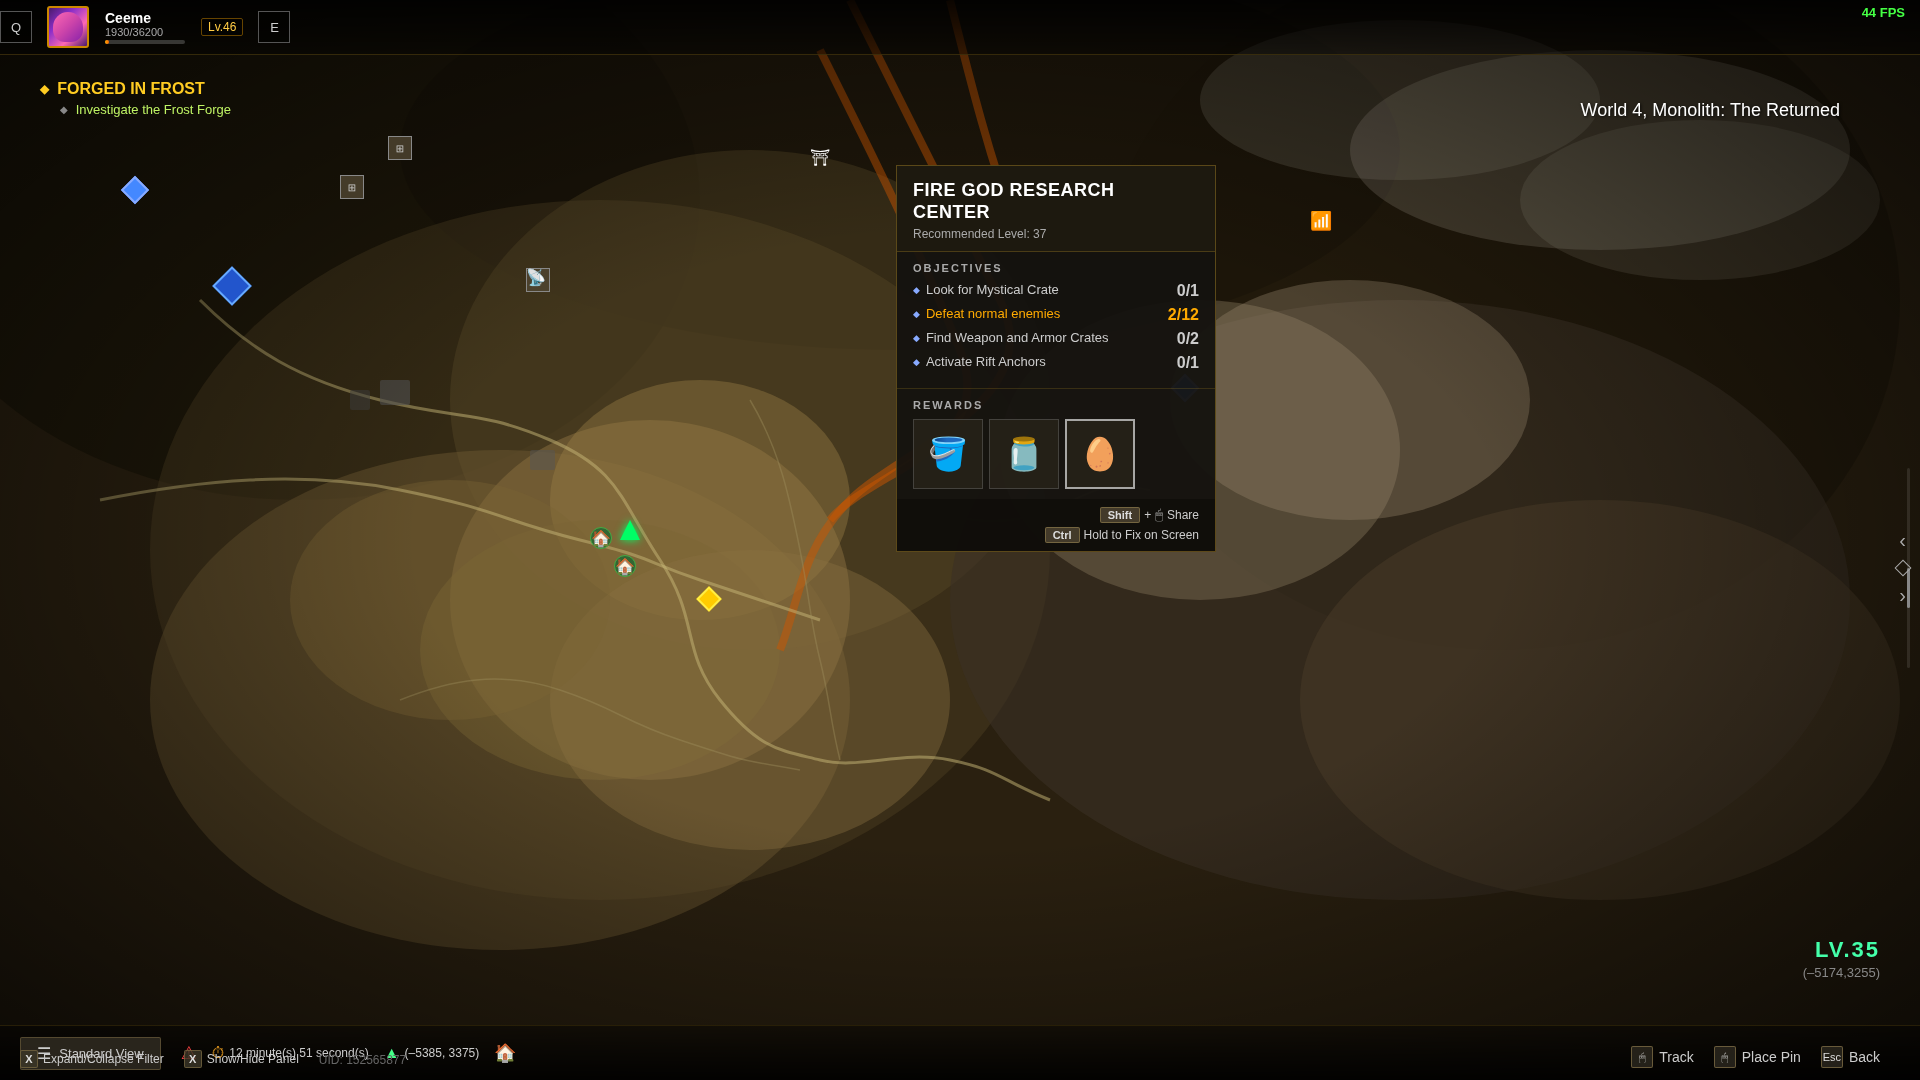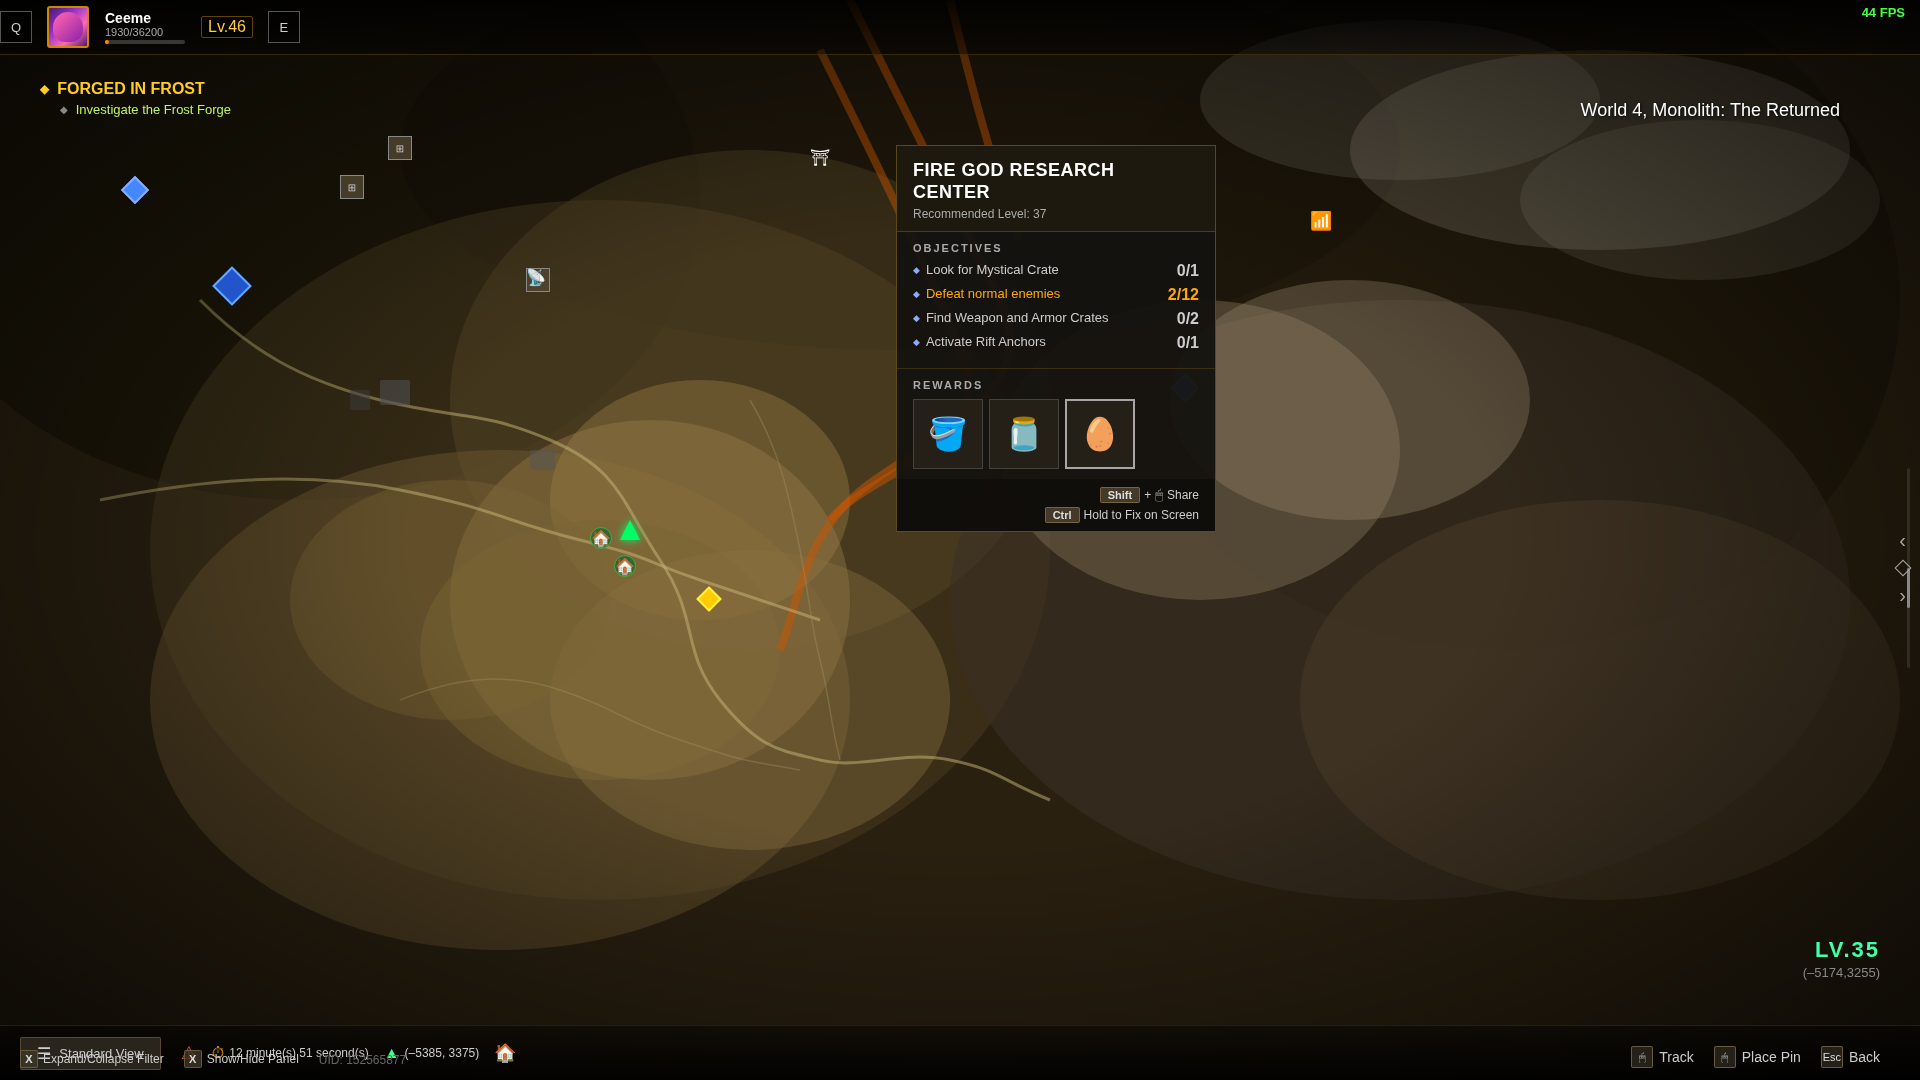--- a/index.html
+++ b/index.html
@@ -70,21 +70,21 @@
       height: 30px;
       background: linear-gradient(135deg, #ff69b4, #cc44aa, #8822aa);
       border-radius: 50% 50% 40% 40%;
       position: relative;
     }
 
     #player-info { color: #fff; }
     #player-name { font-size: 14px; font-weight: bold; color: #ffffff; }
     #player-xp { font-size: 11px; color: #aaaaaa; }
     #player-level {
-      font-size: 16px;
+      font-size: 12px;
       color: #ffcc44;
       background: rgba(0,0,0,0.4);
       padding: 1px 6px;
       border: 1px solid #664400;
       border-radius: 2px;
     }
 
     
     #xp-bar-container {
       width: 80px;
@@ -284,21 +284,21 @@
       height: 40px;
       background: #888;
       border-radius: 2px;
       position: absolute;
       top: 50%;
     }
 
     
     #location-popup {
       position: absolute;
-      top: 145px;
+      top: 165px;
       left: 50%;
       transform: translateX(-20%);
       width: 320px;
       background: rgba(20, 18, 15, 0.95);
       border: 1px solid rgba(255,200,50,0.3);
       z-index: 20;
     }
 
     #popup-header {
       background: rgba(30, 25, 15, 0.98);

